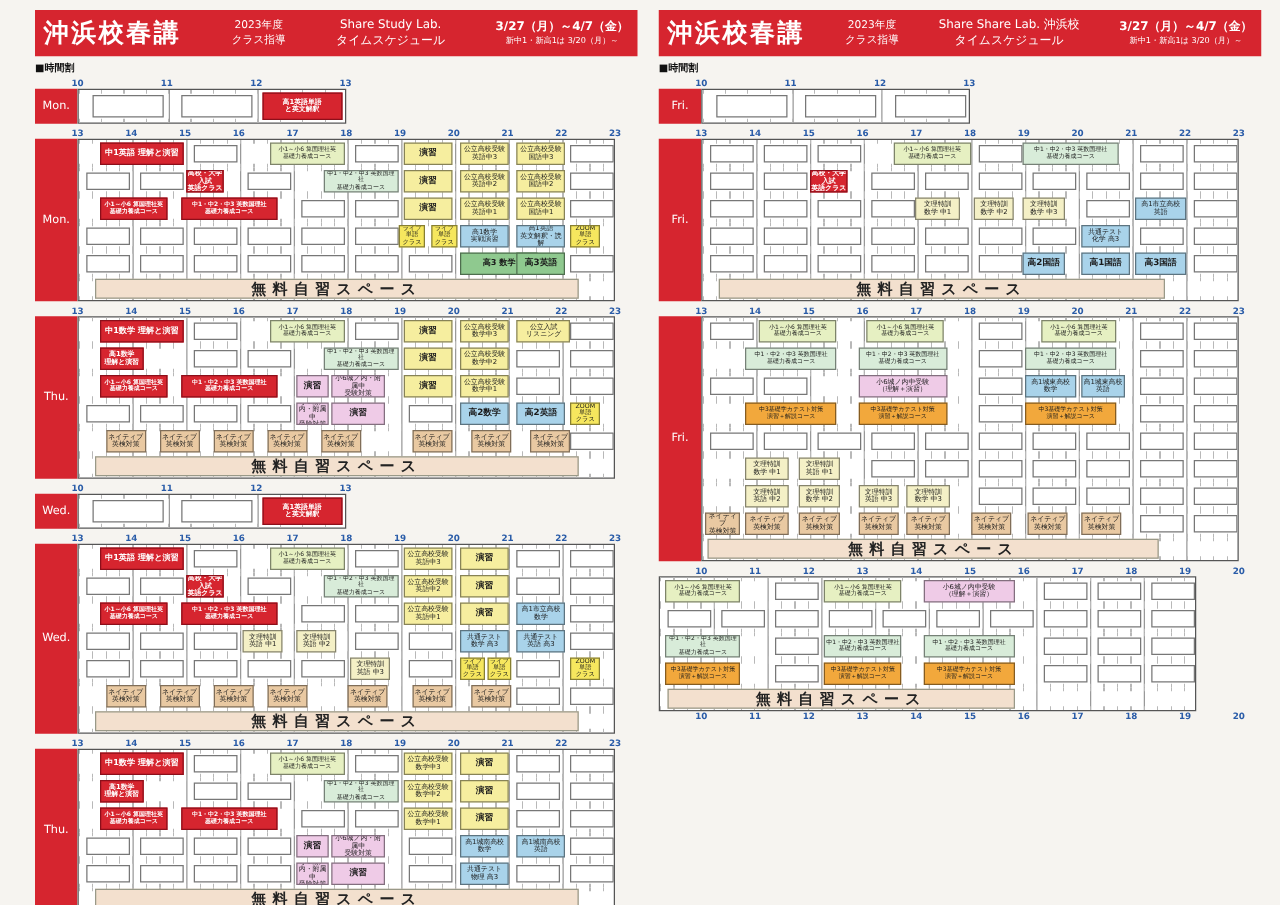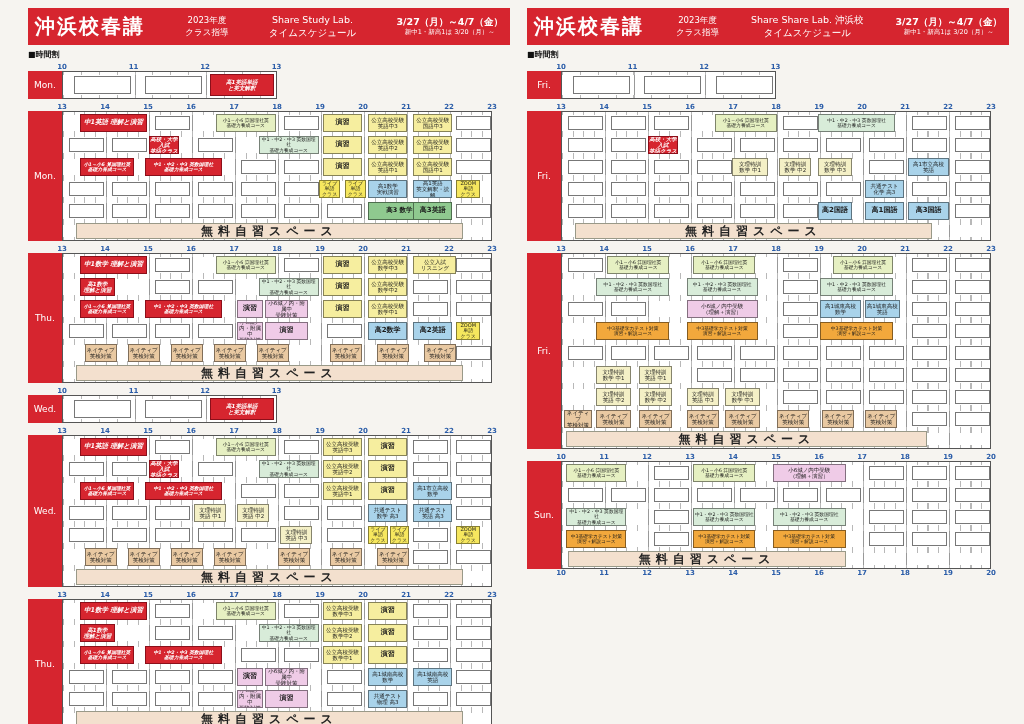--- a/index.html
+++ b/index.html
@@ -42,21 +42,21 @@
   }
   .row::before{top:0;}
   .row::after{bottom:0;}
   .slot{position:absolute;top:4px;bottom:4px;background:#fff;border:1px solid #777;box-sizing:border-box;}
   .ev{
     position:absolute;top:2px;bottom:2px;box-sizing:border-box;
     display:flex;align-items:center;justify-content:center;
     text-align:center;white-space:pre-line;overflow:hidden;
     border:1px solid rgba(0,0,0,0.45);line-height:1.12;color:#1a1a1a;z-index:2;
   }
-  .ev.red{color:#fff;font-weight:bold;border-color:#8c0f1a;font-style:italic;}
+  .ev.red{color:#fff;font-weight:bold;border-color:#8c0f1a;}
   .study{
     position:absolute;top:1px;bottom:1px;box-sizing:border-box;z-index:2;
     border:1px solid #998;display:flex;align-items:center;justify-content:center;
     font-size:12px;font-weight:bold;letter-spacing:5px;color:#222;
   }
 </style>
 </head>
 <body>
 
 <div class="page" id="pageL">
@@ -843,21 +843,20 @@
           <span style="left: 129px; color: rgb(42, 92, 168);">13</span>
           <span style="left: 172px; color: rgb(42, 92, 168);">14</span>
           <span style="left: 215px; color: rgb(42, 92, 168);">15</span>
           <span style="left: 258px; color: rgb(42, 92, 168);">16</span>
           <span style="left: 301px; color: rgb(42, 92, 168);">17</span>
           <span style="left: 344px; color: rgb(42, 92, 168);">18</span>
           <span style="left: 387px; color: rgb(42, 92, 168);">19</span>
           <span style="left: 430px; color: rgb(42, 92, 168);">20</span>
         </div>
         <div class="body">
-          <div class="day" style="background: rgb(214, 37, 47);">Sun.</div>
           <div class="grid" style="width: 430px;">
             <div class="hline" style="left: 43px;"></div>
             <div class="hline" style="left: 86px;"></div>
             <div class="hline" style="left: 129px;"></div>
             <div class="hline" style="left: 172px;"></div>
             <div class="hline" style="left: 215px;"></div>
             <div class="hline" style="left: 258px;"></div>
             <div class="hline" style="left: 301px;"></div>
             <div class="hline" style="left: 344px;"></div>
             <div class="hline" style="left: 387px;"></div>

